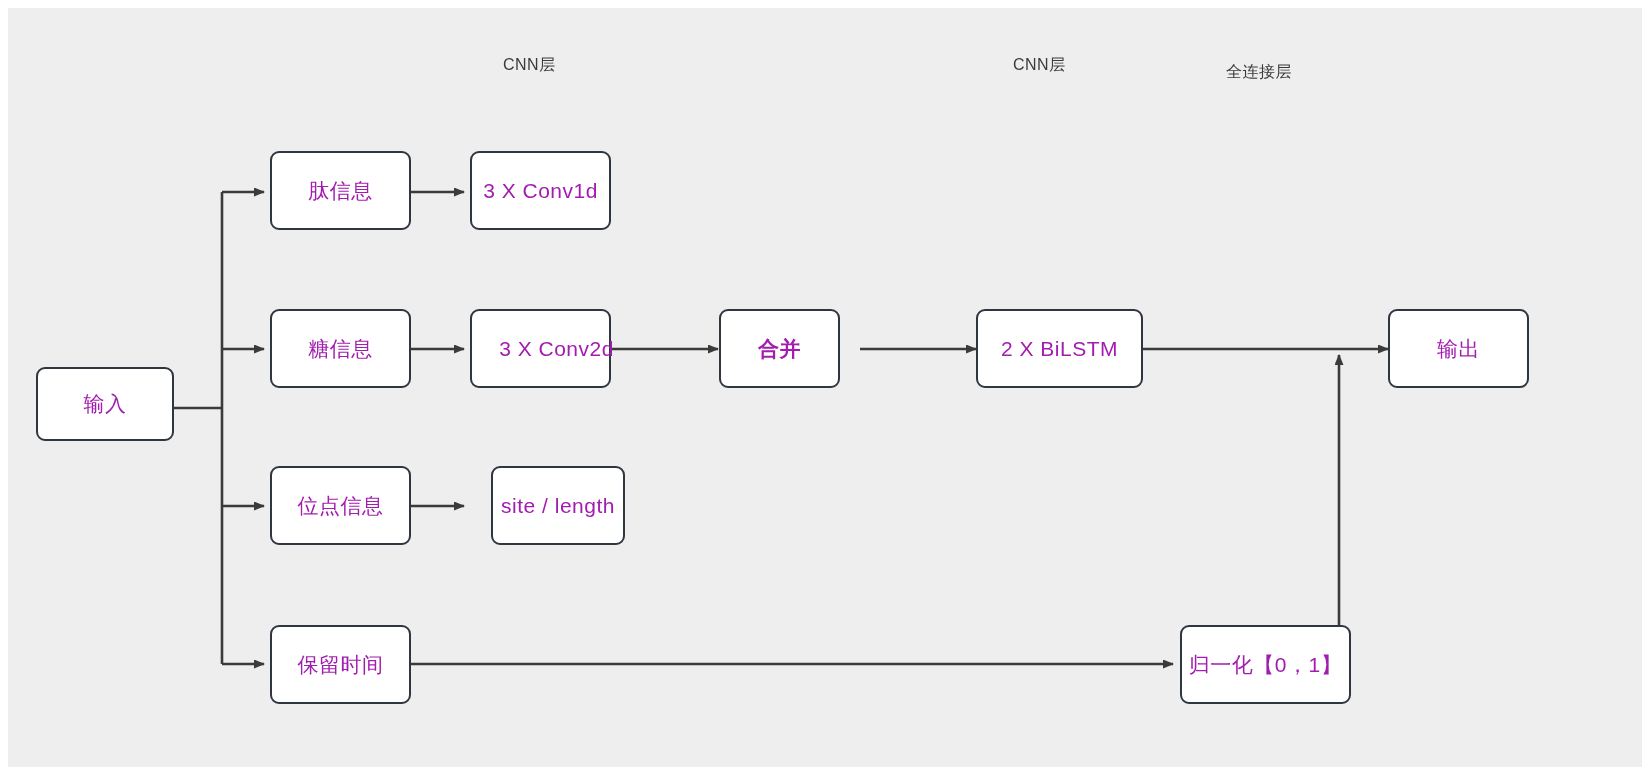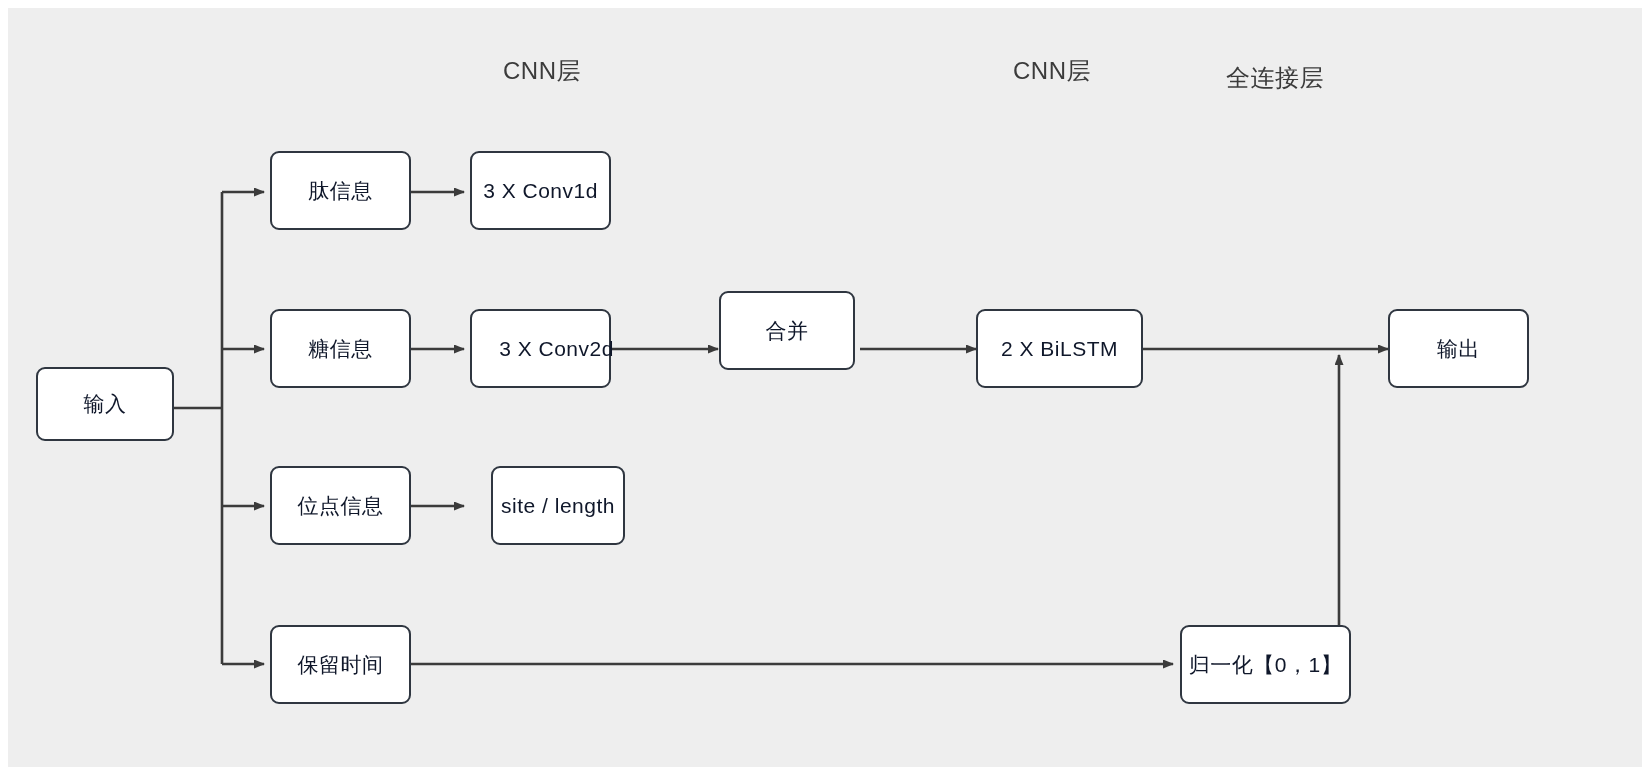--- a/index.html
+++ b/index.html
@@ -17,34 +17,34 @@
     position: absolute;
     left: 8px;
     top: 8px;
     width: 1634px;
     height: 759px;
     background: #eeeeee;
   }
   .lane-label {
     position: absolute;
     color: #3b3b3b;
-    font-size: 24px;
+    font-size: 16px;
     white-space: nowrap;
     letter-spacing: 0.5px;
   }
   .node {
     position: absolute;
     box-sizing: border-box;
     background: #ffffff;
     border: 2px solid #2f3640;
     border-radius: 9px;
     display: flex;
     align-items: center;
     justify-content: center;
-    color: #0f172a;
+    color: #a21caf;
     font-size: 21px;
     white-space: nowrap;
     letter-spacing: 0.5px;
   }
   #edges {
     position: absolute;
     left: 0;
     top: 0;
     width: 1634px;
     height: 759px;
@@ -92,21 +92,21 @@
   <div class="lane-label" style="left:1005px; top:47px;">CNN层</div>
   <div class="lane-label" style="left:1218px; top:54px;">全连接层</div>
 
   <div class="node" style="left:28px;  top:359px; width:138px; height:74px;">输入</div>
 
   <div class="node" style="left:262px; top:143px; width:141px; height:79px;">肽信息</div>
   <div class="node" style="left:462px; top:143px; width:141px; height:79px;">3 X Conv1d</div>
 
   <div class="node" style="left:262px; top:301px; width:141px; height:79px;">糖信息</div>
   <div class="node" style="left:462px; top:301px; width:141px; height:79px;padding-left:32px;">3 X Conv2d</div>
-  <div class="node" style="left:711px; top:283px; width:136px; height:79px;">合并</div>
+  <div class="node" style="left:711px; top:301px; width:121px; height:79px;font-weight:bold;">合并</div>
   <div class="node" style="left:968px; top:301px; width:167px; height:79px;">2 X BiLSTM</div>
 
   <div class="node" style="left:262px; top:458px; width:141px; height:79px;">位点信息</div>
   <div class="node" style="left:483px; top:458px; width:134px; height:79px;">site / length</div>
 
   <div class="node" style="left:262px; top:617px; width:141px; height:79px;">保留时间</div>
   <div class="node" style="left:1172px; top:617px; width:171px; height:79px;">归一化【0，1】</div>
 
   <div class="node" style="left:1380px; top:301px; width:141px; height:79px;">输出</div>
 

